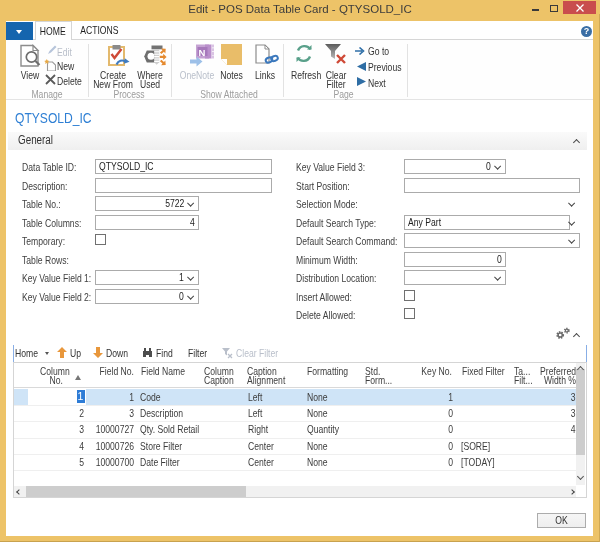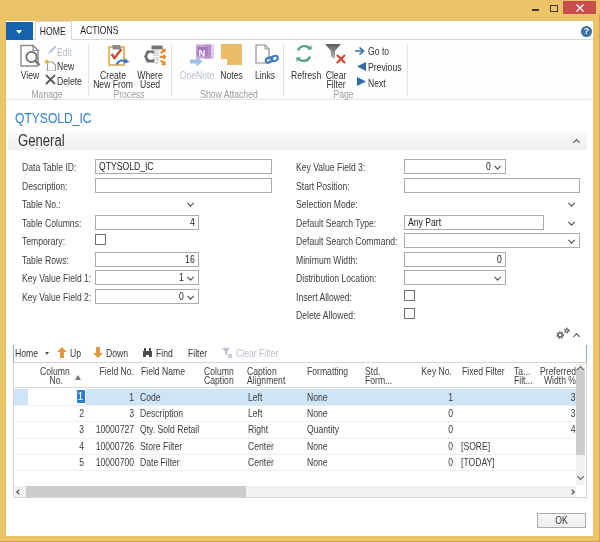--- a/index.html
+++ b/index.html
@@ -27,21 +27,21 @@
 #ribbon{left:6px;top:39.5px;width:587px;height:60px;background:#fefefe;border-bottom:1px solid #e4e4e4}
 .vsep{position:absolute;top:4px;width:1px;height:53px;background:#e2e2e2}
 .glabel{position:absolute;top:48.5px;font-size:10.5px;color:#9c9c9c;text-align:center;
  transform:scaleX(.82);transform-origin:50% 50%}
 .rtxt{position:absolute;font-size:10.5px;color:#333;white-space:nowrap;transform:scaleX(.82);transform-origin:0 50%}
 .rtxt2{position:absolute;font-size:10.5px;color:#333;text-align:center;white-space:nowrap;
  transform:scaleX(.82);transform-origin:50% 50%}
 .dis{color:#b9bfca}
 #bigh{left:15px;top:109px;font-size:15.5px;color:#2e7fd4;transform:scaleX(.78);transform-origin:0 50%}
 #genband{left:8px;top:132px;width:579px;height:17.5px;background:linear-gradient(#fafafa,#efefef);
- font-size:16px;color:#333;line-height:17.5px}
+ font-size:12px;color:#333;line-height:17.5px}
 .sv{display:inline-block;transform:scaleX(.82);transform-origin:0 50%;white-space:nowrap}
 .svc{display:inline-block;transform:scaleX(.82);transform-origin:50% 50%;white-space:nowrap}
 .svr{display:inline-block;transform:scaleX(.82);transform-origin:100% 50%;white-space:nowrap}
 .chev{position:absolute;width:5px;height:5px;border-left:1.5px solid #4a4a4a;border-top:1.5px solid #4a4a4a;transform:rotate(45deg)}
 .lbl{position:absolute;font-size:10.5px;color:#404040;white-space:nowrap;transform:scaleX(.82);transform-origin:0 50%}
 .inp{position:absolute;height:15px;border:1px solid #ababab;background:#fff;font-size:10.5px;color:#222;
  line-height:12.5px;padding:0 3px;white-space:nowrap}
 .num{text-align:right}
 .cmb{padding-right:14px}
 .arr{position:absolute;width:4.5px;height:4.5px;border-left:1.2px solid #444;border-bottom:1.2px solid #444;transform:rotate(-45deg)}
@@ -62,20 +62,21 @@
 #okbtn{left:536.5px;top:513px;width:49.5px;height:14.5px;border:1px solid #acacac;background:linear-gradient(#f6f6f6,#eee);
  font-size:10.5px;color:#333;text-align:center;line-height:12.5px}
 </style></head><body>
 <div id="win">
  <div class="abs gold" id="tbar"></div>
  <div class="abs gold" id="bl"></div>
  <div class="abs gold" id="br"></div>
  <div class="abs gold" id="bb"></div>
  <div class="abs" id="bedge"></div>
  <div class="abs" style="left:598.5px;top:14px;width:1.5px;height:528px;background:#cfa854"></div>
+ <div class="abs" id="ttl">Edit - POS Data Table Card - QTYSOLD_IC</div>
  <div class="abs" id="mini"></div>
  <div class="abs" id="maxi"></div>
  <div class="abs" id="clsb">
       <svg width="8" height="8" viewBox="0 0 8 8">
         <path d="M0.5 0.5 L7.5 7.5 M7.5 0.5 L0.5 7.5" stroke="#fff" stroke-width="1.3"></path>
       </svg>
     </div>
  <div class="abs" id="tabrow"></div>
  <div class="abs" id="appbtn">
       <i></i>
@@ -195,42 +196,42 @@
  <div class="lbl" style="left:22px;top:161px">Data Table ID:</div>
  <div class="lbl" style="left:22px;top:179.5px">Description:</div>
  <div class="lbl" style="left:22px;top:198px">Table No.:</div>
  <div class="lbl" style="left:22px;top:216.5px">Table Columns:</div>
  <div class="lbl" style="left:22px;top:235px">Temporary:</div>
  <div class="lbl" style="left:22px;top:253.5px">Table Rows:</div>
  <div class="lbl" style="left:22px;top:272px">Key Value Field 1:</div>
  <div class="lbl" style="left:22px;top:290.5px">Key Value Field 2:</div>
  <div class="inp" style="left:95px;top:159px;width:177px"><span class="sv">QTYSOLD_IC</span></div>
  <div class="inp" style="left:95px;top:177.5px;width:177px"></div>
+ <div class="inp num cmb" style="left:95px;top:196px;width:104px"><span class="svr">5722</span></div>
  <div class="arr" style="left:188px;top:201px"></div>
  <div class="inp num" style="left:95px;top:214.5px;width:104px"><span class="svr">4</span></div>
  <div class="chk" style="left:95px;top:234px"></div>
- <div class="inp num" style="left:95px;top:251.5px;width:104px"><span class="svr">16</span></div>
  <div class="inp num cmb" style="left:95px;top:270px;width:104px"><span class="svr">1</span></div>
  <div class="arr" style="left:188px;top:275px"></div>
  <div class="inp num cmb" style="left:95px;top:288.5px;width:104px"><span class="svr">0</span></div>
  <div class="arr" style="left:188px;top:293.5px"></div>
  <div class="lbl" style="left:296px;top:161px">Key Value Field 3:</div>
  <div class="lbl" style="left:296px;top:179.5px">Start Position:</div>
  <div class="lbl" style="left:296px;top:198px">Selection Mode:</div>
  <div class="lbl" style="left:296px;top:216.5px">Default Search Type:</div>
  <div class="lbl" style="left:296px;top:235px">Default Search Command:</div>
  <div class="lbl" style="left:296px;top:253.5px">Minimum Width:</div>
  <div class="lbl" style="left:296px;top:272px">Distribution Location:</div>
  <div class="lbl" style="left:296px;top:290.5px">Insert Allowed:</div>
  <div class="lbl" style="left:296px;top:309px">Delete Allowed:</div>
  <div class="inp num cmb" style="left:403.5px;top:159px;width:102px"><span class="svr">0</span></div>
  <div class="arr" style="left:495px;top:164px"></div>
  <div class="inp" style="left:403.5px;top:177.5px;width:176.5px"></div>
  <div class="arr" style="left:569px;top:201px"></div>
- <div class="inp cmb" style="left:403.5px;top:214.5px;width:140px"><span class="sv">Any Part</span></div>
+ <div class="inp cmb" style="left:403.5px;top:214.5px;width:166px"><span class="sv">Any Part</span></div>
  <div class="arr" style="left:569px;top:219.5px"></div>
  <div class="inp cmb" style="left:403.5px;top:233px;width:176.5px"></div>
  <div class="arr" style="left:569px;top:238px"></div>
  <div class="inp num" style="left:403.5px;top:251.5px;width:102px"><span class="svr">0</span></div>
  <div class="inp cmb" style="left:403.5px;top:270px;width:102px"></div>
  <div class="arr" style="left:495px;top:275px"></div>
  <div class="chk" style="left:403.5px;top:289.5px"></div>
  <div class="chk" style="left:403.5px;top:308px"></div>
  <svg class="abs" style="left:555px;top:327px" width="16" height="13" viewBox="0 0 16 13">
    <circle cx="5.2" cy="8" r="3" fill="none" stroke="#6b6b6b" stroke-width="1.8" stroke-dasharray="1.4 1.1"></circle>

